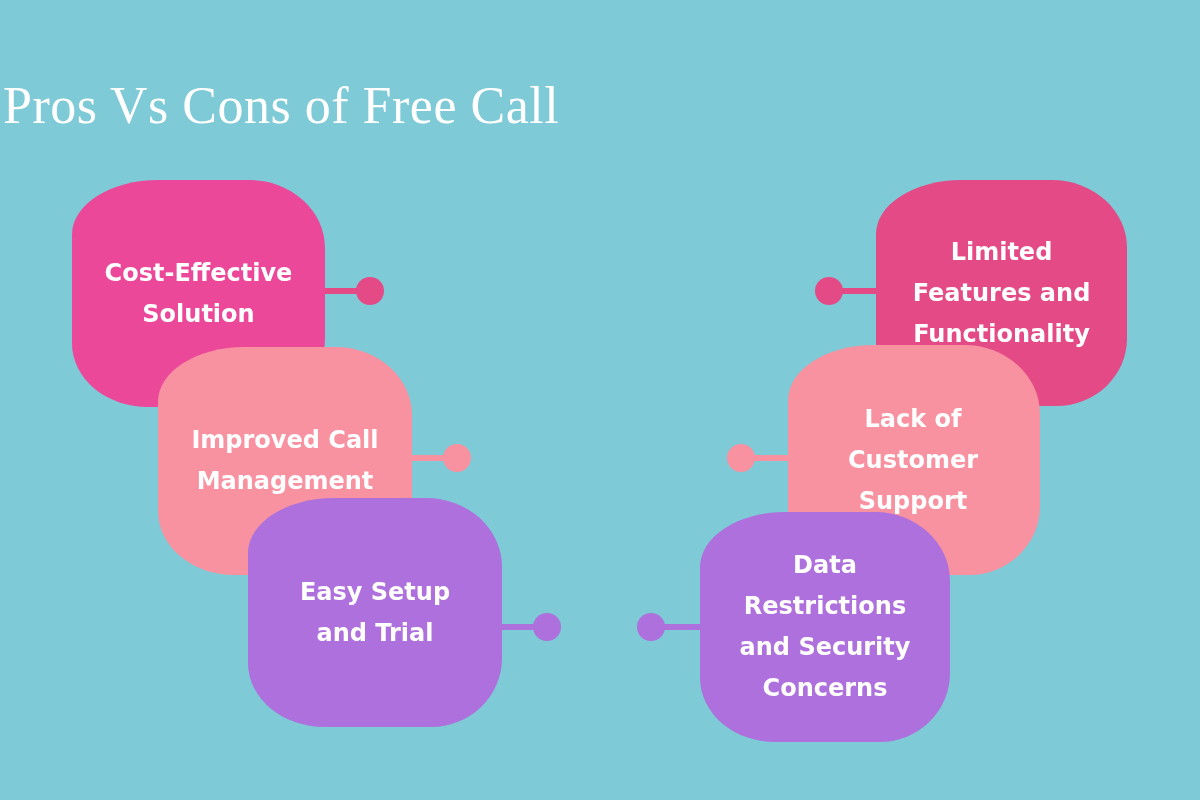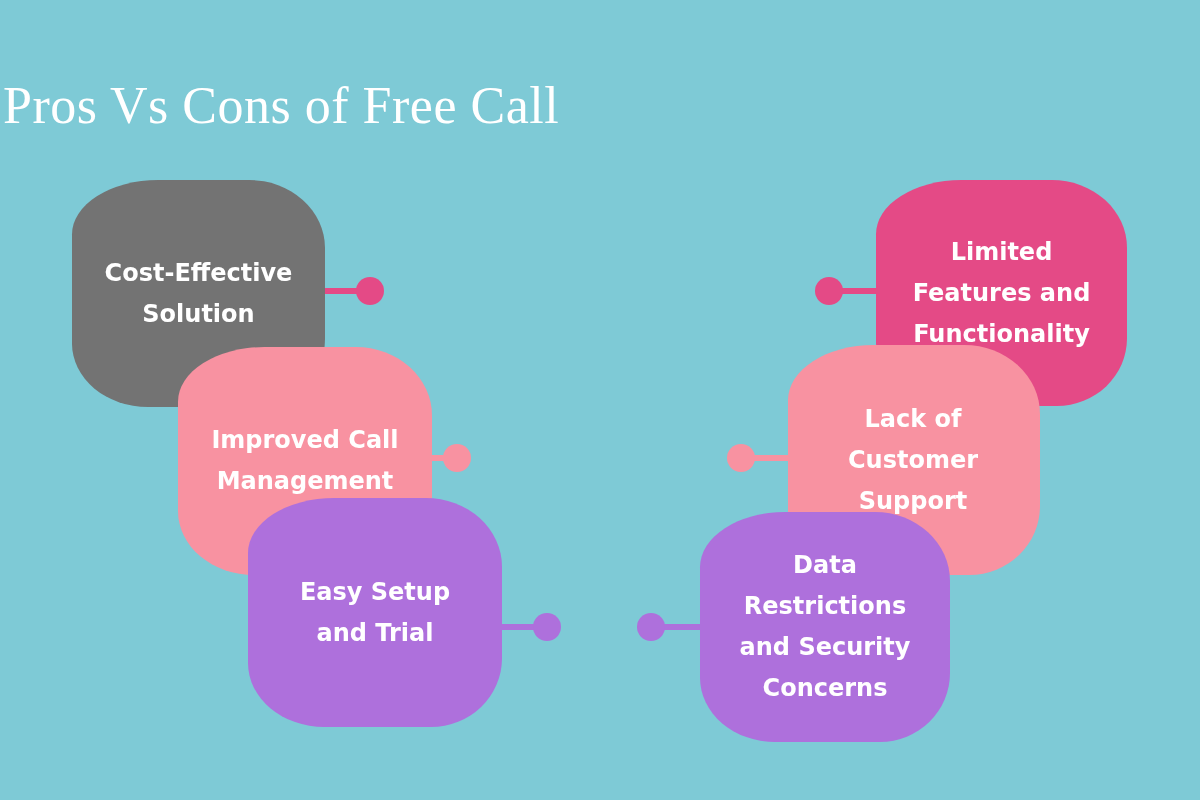--- a/index.html
+++ b/index.html
@@ -32,28 +32,28 @@
 </style>
 </head>
 <body>
 
 <h1 class="title">
   <span>Pros Vs Cons of Free Call</span>
 </h1>
 
 <div class="conn" style="left:318px; top:288px; width:52px; background:#e44a86;"></div>
 <div class="dot" style="left:356px; top:277px; background:#e44a86;"></div>
-<div class="blob" style="left:72px; top:180px; width:253px; height:227px; background:#737373;">
+<div class="blob" style="left:72px; top:180px; width:253px; height:227px; background:#ec4899;">
   <span class="label">Cost-Effective
 Solution</span>
 </div>
 
 <div class="conn" style="left:405px; top:455px; width:52px; background:#f892a1;"></div>
 <div class="dot" style="left:443px; top:444px; background:#f892a1;"></div>
-<div class="blob" style="left:158px; top:347px; width:254px; height:228px; background:#f892a1;margin-left:20px;">
+<div class="blob" style="left:158px; top:347px; width:254px; height:228px; background:#f892a1;">
   <span class="label">Improved Call
 Management</span>
 </div>
 
 <div class="conn" style="left:495px; top:624px; width:52px; background:#ae70dc;"></div>
 <div class="dot" style="left:533px; top:613px; background:#ae70dc;"></div>
 <div class="blob" style="left:248px; top:498px; width:254px; height:229px; background:#ae70dc;">
   <span class="label">Easy Setup
 and Trial</span>
 </div>

